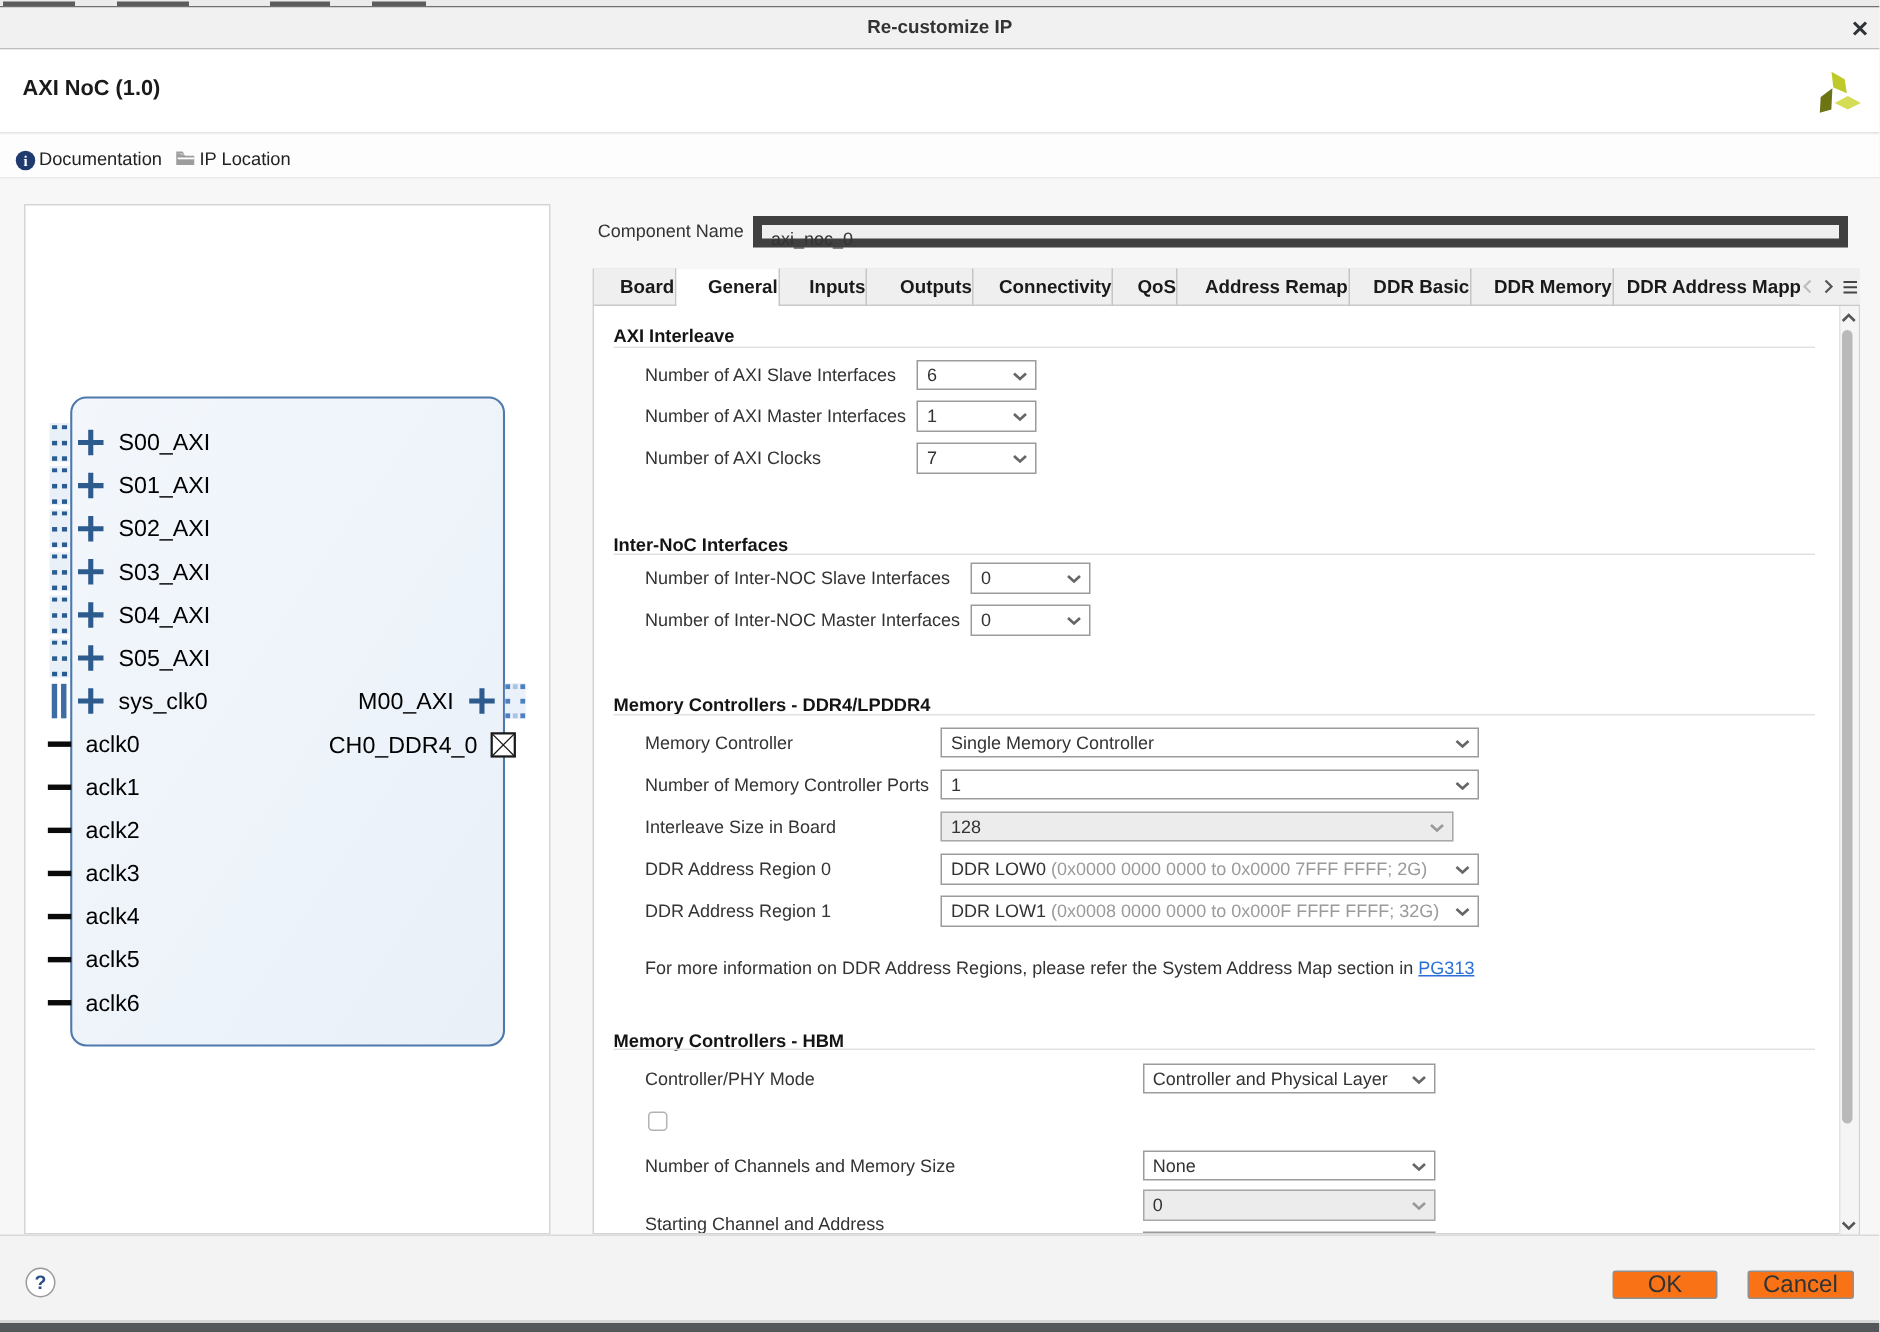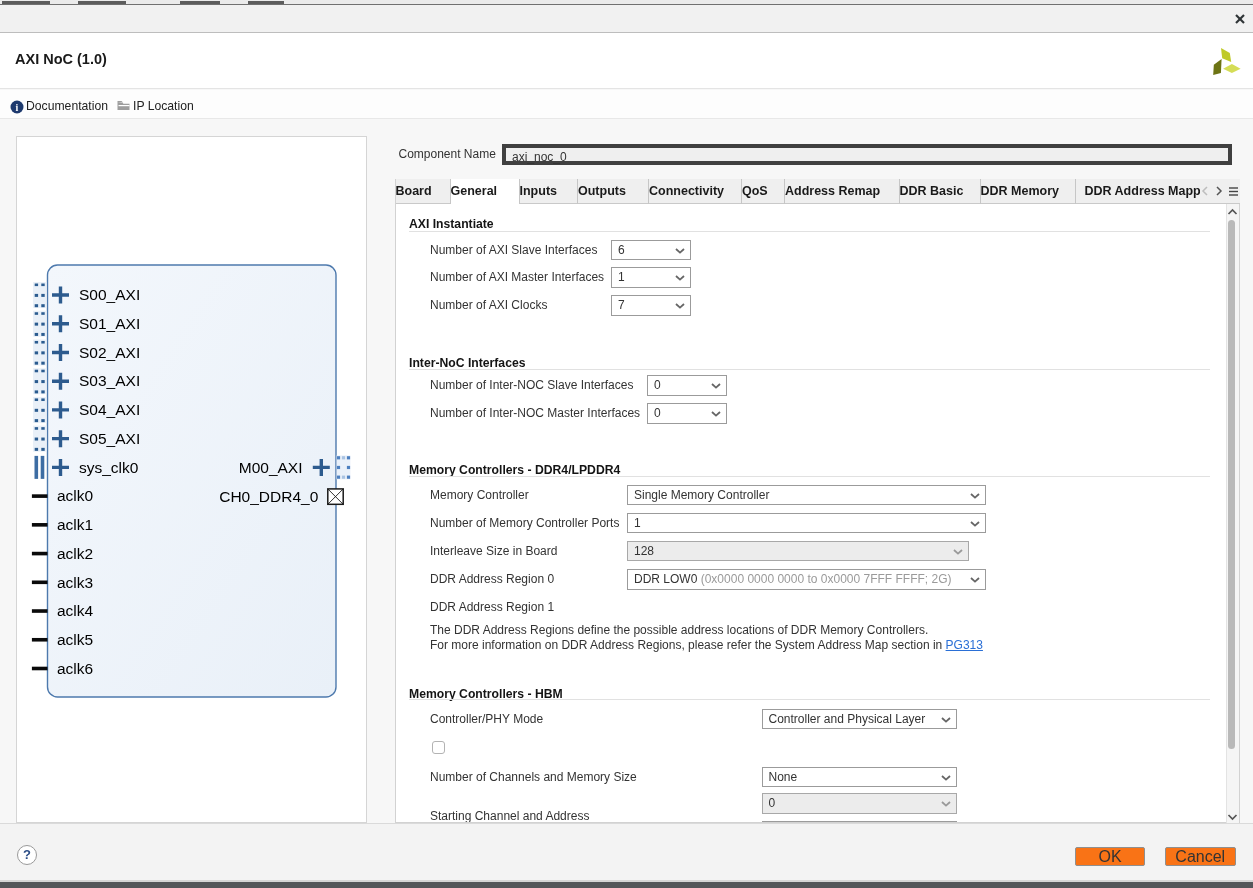--- a/index.html
+++ b/index.html
@@ -5,34 +5,35 @@
 html,body{margin:0;padding:0}
 body{width:1253px;height:888px;position:relative;overflow:hidden;background:#f7f7f7;font-family:"Liberation Sans",sans-serif;}
 .abs{position:absolute}
 .lb{position:absolute;font-size:12px;color:#333;height:20.5px;line-height:20.5px;white-space:nowrap}
 .hd{position:absolute;font-weight:bold;font-size:12.2px;color:#141414;white-space:nowrap}
 .hr{position:absolute;left:409px;width:801px;height:1px;background:#e1e1e1}
 .dd{position:absolute;height:20.5px;box-sizing:border-box;border:1px solid #9b9b9b;background:#fff;font-size:12px;line-height:18.5px;padding-left:6px;color:#333;white-space:nowrap;overflow:hidden}
 .dd svg{position:absolute;right:5px;top:7px}
 .dd.dis{background:#ececec;border-color:#a8a8a8}
 .gray{color:#9a9a9a}
-.tab{height:25px;box-sizing:border-box;border-right:1px solid #c6c6c6;font-weight:bold;font-size:12.5px;color:#1a1a1a;text-align:left;line-height:25px;white-space:nowrap;overflow:hidden}
+.tab{height:25px;box-sizing:border-box;border-right:1px solid #c6c6c6;font-weight:bold;font-size:12.5px;color:#1a1a1a;text-align:right;line-height:25px;white-space:nowrap;overflow:hidden}
 .btn{position:absolute;box-sizing:border-box;border:1px solid #8f8f8f;background:#f97316;border-radius:2px;font-size:16px;color:#333;text-align:center;line-height:17px;height:19px}
 </style>
 </head>
 <body>
 
 <div class="abs" style="left:0;top:0;width:1253px;height:5px;background:#ebebeb;border-bottom:1px solid #707070;box-sizing:border-box">
   <div class="abs" style="left:2px;top:1px;width:48px;height:3px;background:#5c5c5c"></div>
   <div class="abs" style="left:78px;top:1px;width:48px;height:3px;background:#5c5c5c"></div>
   <div class="abs" style="left:180px;top:1px;width:40px;height:3px;background:#5c5c5c"></div>
   <div class="abs" style="left:248px;top:1px;width:36px;height:3px;background:#5c5c5c"></div>
 </div>
 
 <div class="abs" style="left:0;top:5px;width:1253px;height:28px;background:#f1f1f1;border-bottom:1px solid #bdbdbd;box-sizing:border-box">
+  <div class="abs" style="left:0;top:5.5px;width:1253px;text-align:center;font-weight:bold;font-size:12.5px;color:#333">Re-customize IP</div>
   <svg class="abs" style="left:1235px;top:9px" width="10" height="10">
       <line x1="1" y1="1" x2="9" y2="9" stroke="#2e3436" stroke-width="2.1"></line>
       <line x1="9" y1="1" x2="1" y2="9" stroke="#2e3436" stroke-width="2.1"></line>
     </svg>
 </div>
 
 <div class="abs" style="left:0;top:33px;width:1253px;height:56px;background:#ffffff;border-bottom:1px solid #e4e4e4;box-sizing:border-box">
   <div class="abs" style="left:15px;top:18px;font-weight:bold;font-size:14.5px;color:#1a1a1a">AXI NoC (1.0)</div>
   <svg class="abs" style="left:1210px;top:12px" width="34" height="33" viewBox="0 0 34 33">
     <polygon points="11.0,2.9 19.8,7.9 21.2,17.1 12.2,13.3" fill="#bfca28"></polygon>
@@ -147,21 +148,21 @@
       <rect x="346.9" y="456.18" width="3.2" height="3.2" fill="#4d80c0"></rect>
       <rect x="346.9" y="465.88" width="3.2" height="3.2" fill="#4d80c0"></rect>
       <rect x="346.9" y="475.58" width="3.2" height="3.2" fill="#4d80c0"></rect>
       <text x="318.3" y="501.81" text-anchor="end">CH0_DDR4_0</text>
       <rect x="327.8" y="488.91" width="15.4" height="15.4" fill="#fff" stroke="#1a1a1a" stroke-width="1.5"></rect>
       <path d="M327.8 488.91 l15.4 15.4 M343.2 488.91 l-15.4 15.4" stroke="#1a1a1a" stroke-width="0.9"></path>
     </g>
 </svg>
 
 <div class="lb" style="left:398.5px;top:143.5px">Component Name</div>
-<div class="abs" style="left:502px;top:143.5px;width:729.5px;height:21px;box-sizing:border-box;border:4px solid #404040;background:#efefef;font-size:12px;line-height:19px;padding-left:6px;color:#333">axi_noc_0</div>
+<div class="abs" style="left:502px;top:143.5px;width:729.5px;height:21px;box-sizing:border-box;border:6px solid #404040;background:#efefef;font-size:12px;line-height:19px;padding-left:6px;color:#333">axi_noc_0</div>
 
 <div class="abs" style="left:395px;top:178.5px;width:845px;height:644.5px;background:#fff;border:1px solid #d2d2d2;box-sizing:border-box"></div>
 
 <div class="abs" style="left:395.5px;top:178.5px;width:844px;height:25px;background:#efefef;border-bottom:1px solid #c9c9c9;box-sizing:border-box;display:flex">
   <div class="tab" style="width:55px">Board</div>
   <div class="tab" style="width:69px;background:#fff;height:26px;border-left:none">General</div>
   <div class="tab" style="width:58.5px">Inputs</div>
   <div class="tab" style="width:71px">Outputs</div>
   <div class="tab" style="width:93px">Connectivity</div>
   <div class="tab" style="width:43px">QoS</div>
@@ -176,21 +177,21 @@
   <polyline points="16,1 20,5 16,9" stroke="#555" stroke-width="1.5" fill="none"></polyline>
   <g stroke="#444" stroke-width="1.4">
       <line x1="28" y1="2" x2="37" y2="2"></line>
       <line x1="28" y1="5.5" x2="37" y2="5.5"></line>
       <line x1="28" y1="9" x2="37" y2="9"></line>
     </g>
 </svg>
 
 <div id="content" class="abs" style="left:396px;top:204px;width:829px;height:618px;background:#fff;overflow:hidden">
 
-<div class="hd" style="left:13px;top:13px">AXI Instantiate</div>
+<div class="hd" style="left:13px;top:13px">AXI Interleave</div>
 <div class="hr" style="left:13px;top:27px;width:801px"></div>
 <div class="lb" style="left:34px;top:35.8px">Number of AXI Slave Interfaces</div>
 <div class="dd" style="left:215px;top:35.8px;width:80px">6<svg width="10" height="6">
         <polyline points="1,1 5,4.6 9,1" stroke="#666" stroke-width="1.8" fill="none"></polyline>
       </svg></div>
 <div class="lb" style="left:34px;top:63.4px">Number of AXI Master Interfaces</div>
 <div class="dd" style="left:215px;top:63.4px;width:80px">1<svg width="10" height="6">
         <polyline points="1,1 5,4.6 9,1" stroke="#666" stroke-width="1.8" fill="none"></polyline>
       </svg></div>
 <div class="lb" style="left:34px;top:91.2px">Number of AXI Clocks</div>
@@ -221,21 +222,23 @@
       </svg></div>
 <div class="lb" style="left:34px;top:336.5px">Interleave Size in Board</div>
 <div class="dd dis" style="left:231px;top:336.5px;width:342px">128<svg width="10" height="6">
         <polyline points="1,1 5,4.6 9,1" stroke="#999" stroke-width="1.8" fill="none"></polyline>
       </svg></div>
 <div class="lb" style="left:34px;top:365.3px">DDR Address Region 0</div>
 <div class="dd" style="left:231px;top:365.3px;width:358.5px">DDR LOW0 <span class="gray">(0x0000 0000 0000 to 0x0000 7FFF FFFF; 2G)</span><svg width="10" height="6">
         <polyline points="1,1 5,4.6 9,1" stroke="#666" stroke-width="1.8" fill="none"></polyline>
       </svg></div>
 <div class="lb" style="left:34px;top:393.2px">DDR Address Region 1</div>
-<div class="lb" style="left:34px;top:418.8px;height:15px;line-height:15px">The DDR Address Regions define the possible address locations of DDR Memory Controllers.</div>
+<div class="dd" style="left:231px;top:393.2px;width:358.5px">DDR LOW1 <span class="gray">(0x0008 0000 0000 to 0x000F FFFF FFFF; 32G)</span><svg width="10" height="6">
+        <polyline points="1,1 5,4.6 9,1" stroke="#666" stroke-width="1.8" fill="none"></polyline>
+      </svg></div>
 <div class="lb" style="left:34px;top:433.5px;height:15px;line-height:15px">For more information on DDR Address Regions, please refer the System Address Map section in <span style="color:#2a6fd6;text-decoration:underline">PG313</span></div>
 
 <div class="hd" style="left:13px;top:482.5px">Memory Controllers - HBM</div>
 <div class="hr" style="left:13px;top:495px;width:801px"></div>
 <div class="lb" style="left:34px;top:504.8px">Controller/PHY Mode</div>
 <div class="dd" style="left:365.5px;top:504.8px;width:195px">Controller and Physical Layer<svg width="10" height="6">
         <polyline points="1,1 5,4.6 9,1" stroke="#666" stroke-width="1.8" fill="none"></polyline>
       </svg></div>
 <div class="abs" style="left:36px;top:536.5px;width:13px;height:13px;box-sizing:border-box;border:1.3px solid #b3b3b3;border-radius:3px;background:#fff"></div>
 <div class="lb" style="left:34px;top:562.8px">Number of Channels and Memory Size</div>

